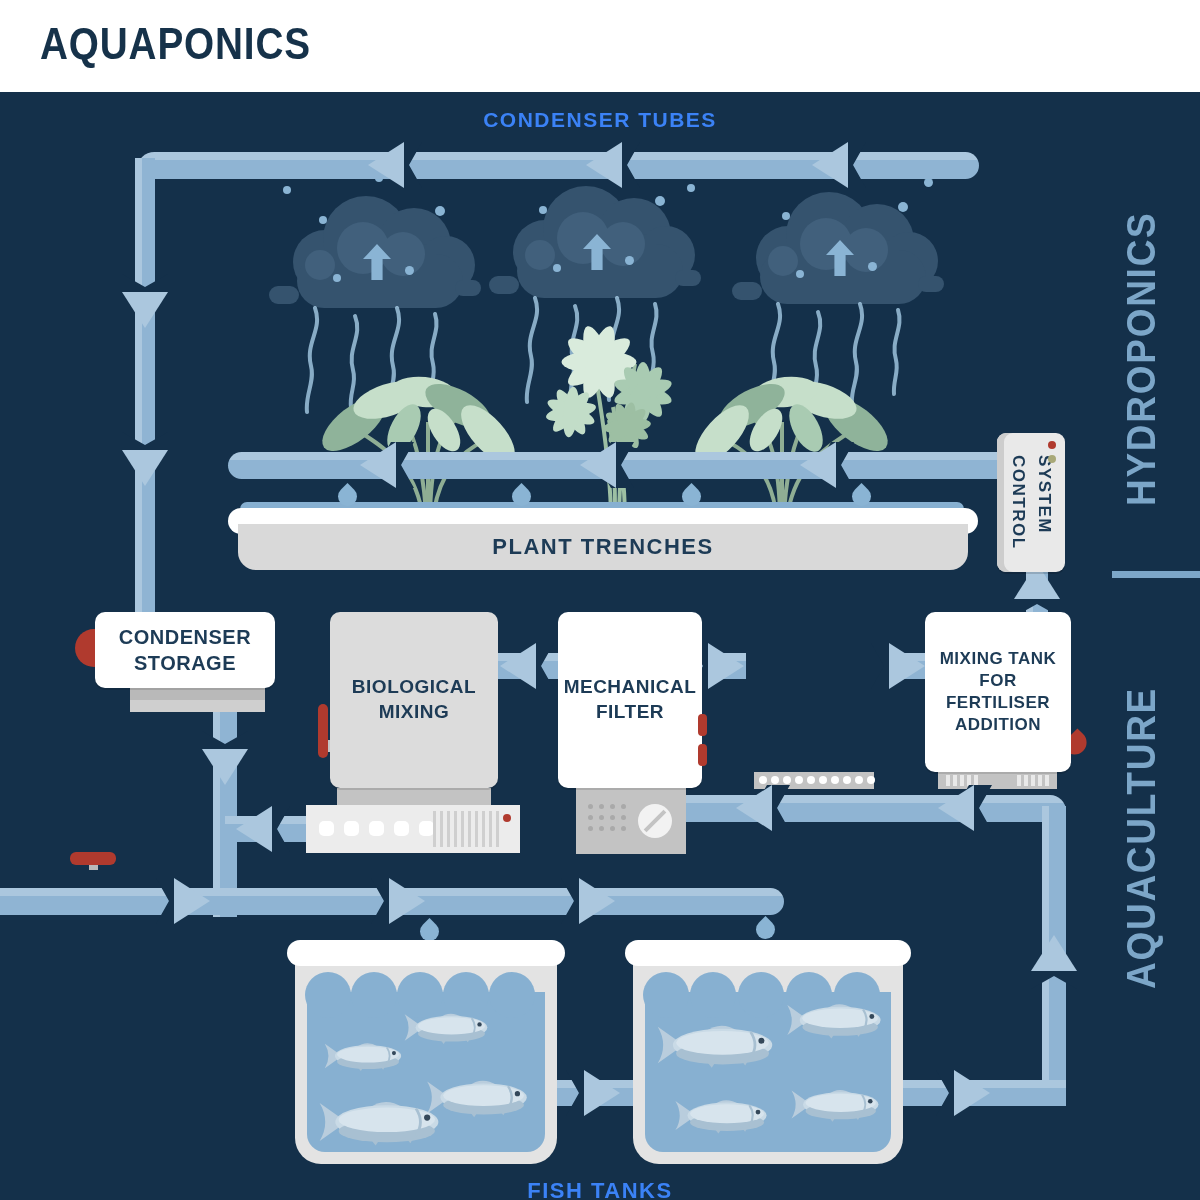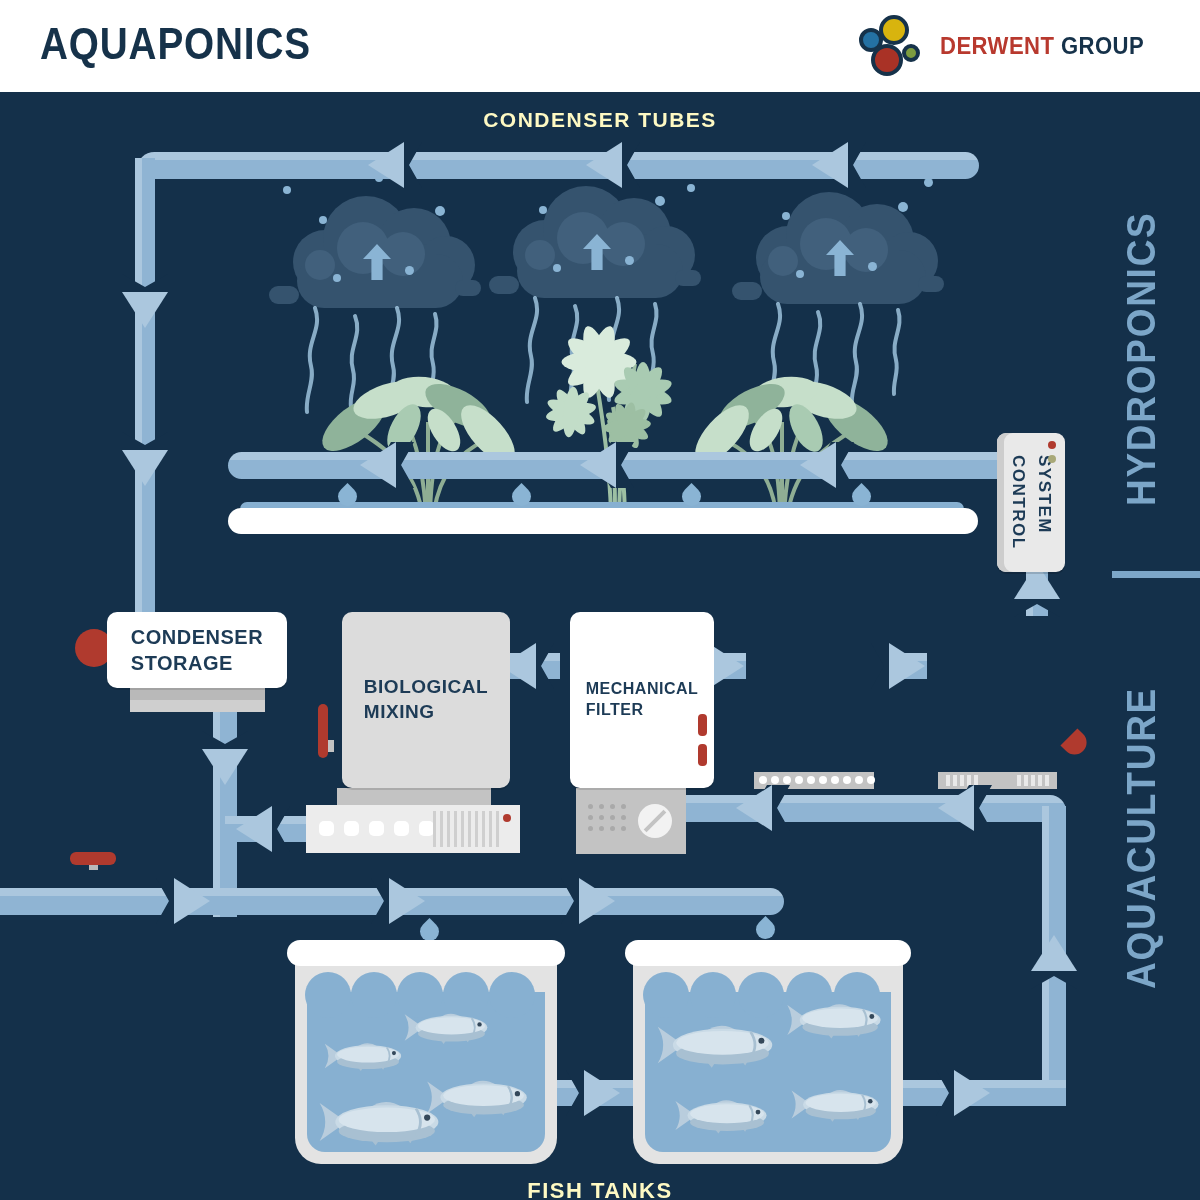--- a/index.html
+++ b/index.html
@@ -35,36 +35,36 @@
   .cloud-group{position:absolute;width:190px;height:250px;z-index:2;}
   .puff{position:absolute;border-radius:50%;background:var(--cloud,#35536e);}
   .puff.lt{background:var(--cloud-light,#41607c);}
   .cbase{position:absolute;background:var(--cloud,#35536e);border-radius:27px;}
   .cdot{position:absolute;border-radius:50%;background:var(--dot,#8ab4d4);}
   .cloud-up{position:absolute;background:var(--dot,#8ab4d4);width:28px;height:36px;
             clip-path:polygon(50% 0,100% 42%,70% 42%,70% 100%,30% 100%,30% 42%,0 42%);}
   .steam{position:absolute;left:8px;top:118px;}
 
   
-  .lbl{position:absolute;font-weight:700;color:#fef9c3;letter-spacing:1.5px;text-align:center;z-index:8;}
+  .lbl{position:absolute;font-weight:700;color:#3b82f6;letter-spacing:1.5px;text-align:center;z-index:8;}
   .pre{white-space:pre-line;}
   .side-label{position:absolute;width:320px;height:50px;text-align:center;font-size:41px;font-weight:700;
               letter-spacing:2px;color:var(--side,#7ca6c8);transform:rotate(-90deg) scaleX(.9);z-index:8;}
   .divider{position:absolute;background:var(--side,#7ca6c8);z-index:8;}
 
   
   .waterline{position:absolute;background:var(--water,#87b0d1);border-radius:7px 7px 0 0;z-index:4;}
   .tray-rim{position:absolute;background:#fff;border-radius:14px;z-index:4;}
   .tray-body{position:absolute;background:#d9d9d9;border-radius:0 0 18px 18px;z-index:4;
              display:flex;align-items:center;justify-content:center;}
   .tray-body .t{font-size:22px;font-weight:700;letter-spacing:1.5px;color:var(--text-navy,#1d3b56);}
 
   
   .pbox{position:absolute;border-radius:10px;display:flex;align-items:center;justify-content:center;
-        text-align:left;z-index:7;box-shadow:0 2px 0 rgba(0,0,0,.12);margin-left:12px;}
+        text-align:center;z-index:7;box-shadow:0 2px 0 rgba(0,0,0,.12);}
   .pbox.white{background:#fff;}
   .pbox.gray{background:var(--gray-box,#dcdcdc);}
   .pbox .t{font-weight:700;letter-spacing:.5px;color:var(--text-navy,#1d3b56);line-height:1.3;}
   .strip{position:absolute;z-index:6;}
   .redpart{position:absolute;background:var(--red,#b03a2e);z-index:6;}
   .machine{position:absolute;background:var(--machine,#ececec);z-index:6;}
   .btnrow{position:absolute;display:flex;gap:10px;}
   .btnrow i{width:15px;height:15px;background:#fff;border-radius:5px;}
   .vents{position:absolute;display:flex;gap:4px;}
   .vents i{width:3px;height:36px;background:#cfcfcf;}
@@ -100,31 +100,20 @@
   .bump{position:absolute;top:-20px;width:46px;height:46px;border-radius:50%;background:var(--water,#87b0d1);}
   .fishsvg{position:absolute;left:8px;top:16px;z-index:3;}
 </style>
 </head>
 <body>
 
 <div class="stage">
 
   <div class="header">
     <div class="title">AQUAPONICS</div>
-    <div class="brand">
-      <svg width="70" height="66" viewBox="0 0 70 66">
-        <circle cx="15" cy="27" r="10" fill="#2471a3" stroke="#16324a" stroke-width="4"></circle>
-        <circle cx="38" cy="17" r="13" fill="#d8b40e" stroke="#16324a" stroke-width="4"></circle>
-        <circle cx="55" cy="40" r="7" fill="#7d9c3f" stroke="#16324a" stroke-width="4"></circle>
-        <circle cx="31" cy="47" r="14" fill="#a93226" stroke="#16324a" stroke-width="4"></circle>
-      </svg>
-      <div class="brand-text">
-        <span class="p1">DERWENT</span><span class="p2">GROUP</span>
-      </div>
-    </div>
   </div>
 
   <div class="lbl" style="left:440px;top:108px;width:320px;font-size:21px;">CONDENSER TUBES</div>
   <div class="pipe-h" style="left:137px;top:152px;width:842px;border-radius:18px 14px 14px 0;"></div>
   <div class="pipe-v" style="left:135px;top:158px;width:20px;height:456px;"></div>
   <div class="arrow left" style="left:368px;top:142px;">
       <i class="n"></i>
       <i class="h"></i>
     </div>
   <div class="arrow left" style="left:586px;top:142px;">
@@ -274,20 +263,23 @@
       <i class="n"></i>
       <i class="h"></i>
     </div>
   <div class="drip" style="left:338px;top:487px;"></div>
   <div class="drip" style="left:512px;top:487px;"></div>
   <div class="drip" style="left:682px;top:487px;"></div>
   <div class="drip" style="left:852px;top:487px;"></div>
 
   <div class="waterline" style="left:240px;top:502px;width:724px;height:13px;"></div>
   <div class="tray-rim" style="left:228px;top:508px;width:750px;height:26px;"></div>
+  <div class="tray-body" style="left:238px;top:524px;width:730px;height:46px;">
+    <span class="t">PLANT TRENCHES</span>
+  </div>
 
   <div class="pipe-v" style="left:1026px;top:568px;width:22px;height:48px;"></div>
   <div class="arrow up" style="left:1010px;top:567px;">
       <i class="n"></i>
       <i class="h"></i>
     </div>
   <div class="ctrl" style="left:997px;top:433px;width:68px;height:139px;">
     <span class="t">CONTROL
 SYSTEM</span>
     <span class="led" style="right:9px;top:8px;width:8px;height:8px;background:var(--red,#b03a2e);"></span>
@@ -342,21 +334,21 @@
     <span class="led" style="right:9px;top:9px;width:8px;height:8px;background:var(--red,#b03a2e);"></span>
   </div>
 
   <div class="pipe-h" style="left:498px;top:653px;width:62px;height:26px;"></div>
   <div class="arrow left" style="left:500px;top:643px;">
       <i class="n"></i>
       <i class="h"></i>
     </div>
 
   <div class="pbox white" style="left:558px;top:612px;width:144px;height:176px;">
-    <span class="t pre" style="font-size:16px;">MECHANICAL
+    <span class="t pre" style="font-size:19px;">MECHANICAL
 FILTER</span>
   </div>
   <div class="redpart" style="left:698px;top:714px;width:9px;height:22px;border-radius:4px;z-index:8;"></div>
   <div class="redpart" style="left:698px;top:744px;width:9px;height:22px;border-radius:4px;z-index:8;"></div>
   <div class="machine" style="left:576px;top:788px;width:110px;height:66px;background:#c3c3c3;">
     <div class="dotgrid" style="left:12px;top:16px;">
         <i></i>
         <i></i>
         <i></i>
         <i></i>
@@ -394,20 +386,25 @@
         <i></i>
       </div>
   </div>
 
   <div class="pipe-h" style="left:885px;top:653px;width:42px;height:26px;"></div>
   <div class="arrow right" style="left:871px;top:643px;">
       <i class="n"></i>
       <i class="h"></i>
     </div>
 
+  <div class="pbox white" style="left:925px;top:612px;width:146px;height:160px;">
+    <span class="t pre" style="font-size:17px;">MIXING TANK
+FOR FERTILISER
+ADDITION</span>
+  </div>
   <div class="redpart" style="left:1064px;top:734px;width:24px;height:20px;border-radius:0 0 24px 24px;transform:rotate(-45deg);z-index:6;"></div>
   <div class="strip" style="left:938px;top:772px;width:119px;height:17px;background:#c3c3c3;">
     <div class="slats" style="left:8px;top:3px;">
         <i></i>
         <i></i>
         <i></i>
         <i></i>
         <i></i>
       </div>
     <div class="slats" style="right:8px;top:3px;">

